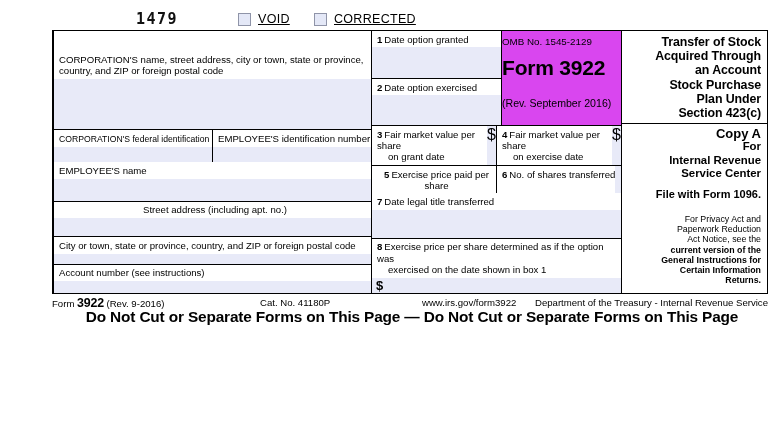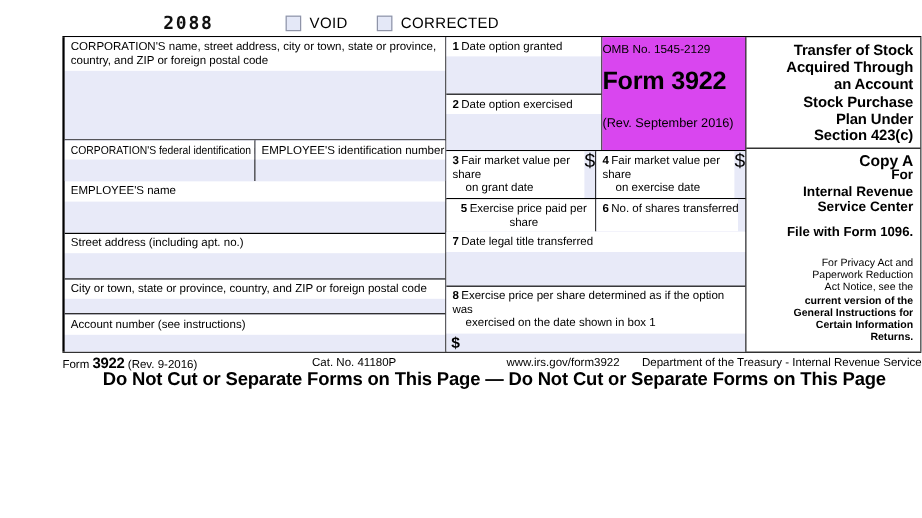--- a/index.html
+++ b/index.html
@@ -38,20 +38,21 @@
     font-size: 15px;
     font-weight: bold;
     letter-spacing: 1.5px;
     color: #111;
   }
   .cbgroup {
     position: absolute;
     display: flex;
     align-items: center;
     gap: 7px;
+    text-decoration: underline;
   }
   .cb-void { left: 186px; top: 1px; }
   .cb-corr { left: 262px; top: 1px; }
   .checkbox {
     width: 13px;
     height: 13px;
     background: #e4e8f7;
     border: 1px solid #8f94a8;
     box-sizing: border-box;
   }
@@ -135,42 +136,42 @@
   }
   .cap-indent { padding-left: 11px; display: block; }
 
   .condensed {
     display: inline-block;
     transform: scaleX(0.9);
     transform-origin: left center;
   }
 
   
-  .row-corp { height: 89px; }
+  .row-corp { height: 89px; margin-top: 20px; }
   .row-ids  { height: 36px; display: flex; flex-direction: row;
               border-top: 1.2px solid #000; background: #e8eaf8; }
   .row-ids .half {
     box-sizing: border-box;
     flex: 1;
     background: #e8eaf8;
     display: flex;
     flex-direction: column;
     overflow: hidden;
   }
   .row-ids .half.first { border-right: 1.2px solid #000; }
   .row-ids .half .cap {
     background: #fff;
     font-size: 9.6px;
     line-height: 11.4px;
     padding: 2.5px 0 2.5px 5px;
     white-space: nowrap;
   }
   .row-ids .half .fill { flex: 1; }
   .row-name { height: 44px; }
-  .row-street { height: 40px; }
+  .row-street { height: 40px; text-align: center; }
   .row-city { height: 31px; }
   .row-acct { height: 33px; }
 
   
   .m1 { height: 47px; }
   .m2 { height: 47px; }
   .m-split {
     display: flex;
     flex-direction: row;
     border-top: 1.2px solid #000;
@@ -286,21 +287,21 @@
     letter-spacing: -0.15px;
     white-space: nowrap;
   }
 </style>
 </head>
 <body>
 
 <div class="page">
 
   <div class="topbar">
-    <div class="ocr-number">2088</div>
+    <div class="ocr-number">1479</div>
 
     <div class="cbgroup cb-void">
       <span class="checkbox"></span>
       <span class="cb-label">VOID</span>
     </div>
 
     <div class="cbgroup cb-corr">
       <span class="checkbox"></span>
       <span class="cb-label">CORRECTED</span>
     </div>

